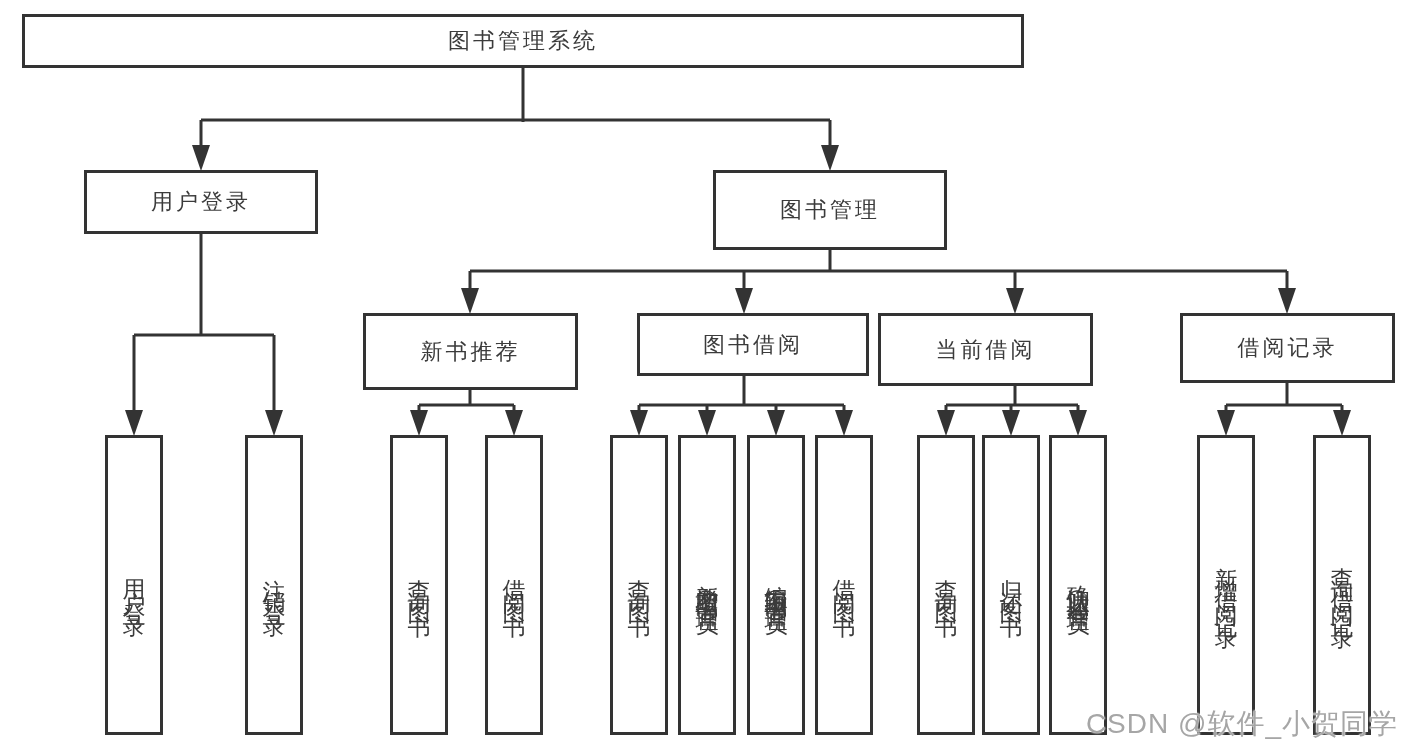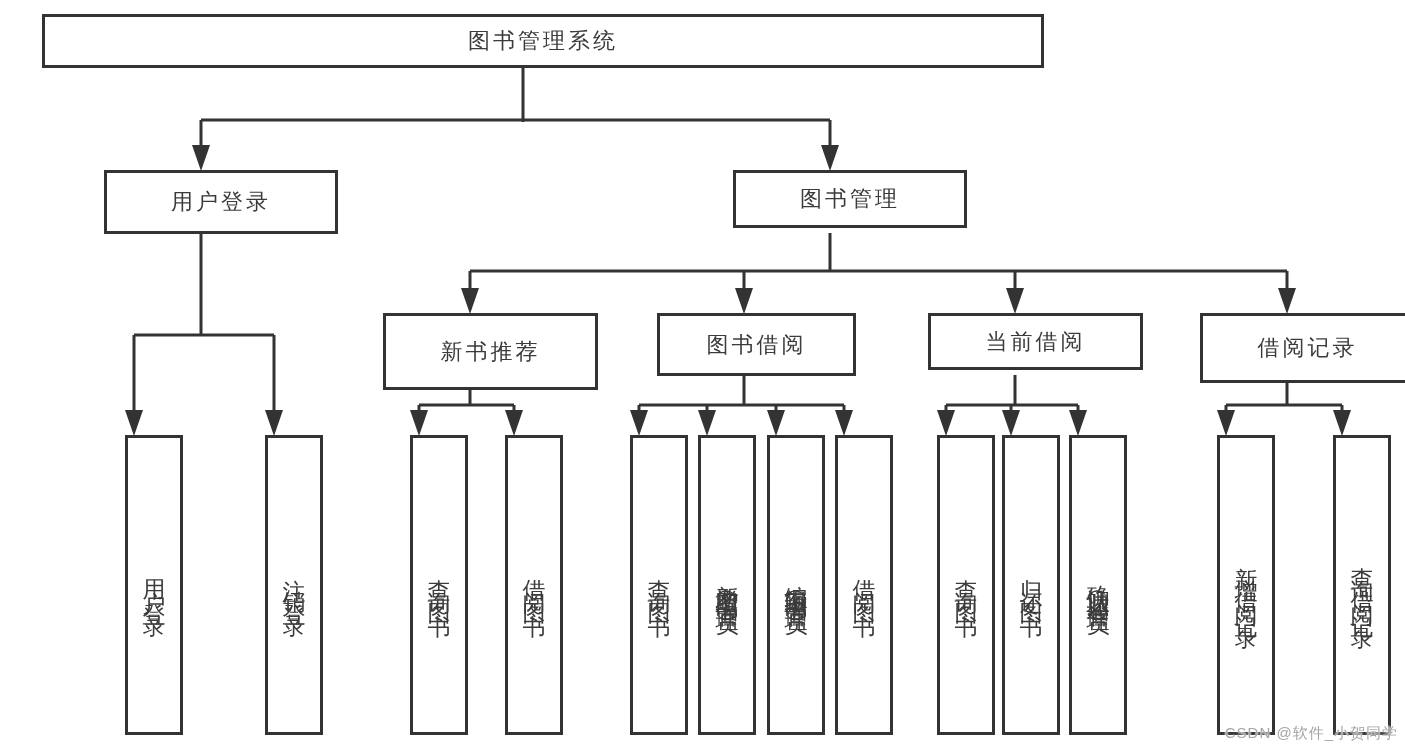--- a/index.html
+++ b/index.html
@@ -12,32 +12,31 @@
   svg.connectors{position:absolute;left:0;top:0;z-index:1;}
   .ln{stroke:var(--line,#333);stroke-width:3;fill:none;}
   .ah{fill:var(--line,#333);stroke:none;}
   .box{
     position:absolute;z-index:2;box-sizing:border-box;
     background:var(--box-bg,#fff);
     border:3px solid var(--line,#333);
     color:var(--text,#3b3b3b);
     display:flex;align-items:center;justify-content:center;
     text-align:center;
-    margin-left:20px;
   }
   .hbox{font-size:22px;letter-spacing:3px;white-space:nowrap;}
   .vbox{
     writing-mode:vertical-rl;text-orientation:mixed;
     font-size:23px;letter-spacing:12px;line-height:1;
   }
   .vbox.long{letter-spacing:4px;}
   .watermark{
     position:absolute;z-index:3;right:7px;bottom:4px;
     color:var(--watermark,#a6a6a6);
-    font-size:15px;letter-spacing:1px;
+    font-size:28px;letter-spacing:1px;
     text-shadow:0 0 2px #fff,0 0 2px #fff;
     white-space:nowrap;
   }
 </style>
 </head>
 <body>
 
 <svg class="connectors" width="1405" height="747" viewBox="0 0 1405 747" aria-hidden="true">
   <defs>
     <polygon id="arr" class="ah" points="0,0 -9,-26 9,-26"></polygon>
@@ -73,25 +72,25 @@
   <use href="#arr" x="1078" y="436"></use>
 
   <path class="ln" d="M1287,375 V405 M1226,405 H1342 M1226,405 V413 M1342,405 V413"></path>
   <use href="#arr" x="1226" y="436"></use>
   <use href="#arr" x="1342" y="436"></use>
 </svg>
 
 <div class="box hbox" style="left:22px;top:14px;width:1002px;height:54px">图书管理系统</div>
 
 <div class="box hbox" style="left:84px;top:170px;width:234px;height:64px">用户登录</div>
-<div class="box hbox" style="left:713px;top:170px;width:234px;height:58px">图书管理</div>
+<div class="box hbox" style="left:713px;top:170px;width:234px;height:80px">图书管理</div>
 
 <div class="box hbox" style="left:363px;top:313px;width:215px;height:77px">新书推荐</div>
-<div class="box hbox" style="left:637px;top:313px;width:199px;height:63px">图书借阅</div>
-<div class="box hbox" style="left:908px;top:313px;width:215px;height:57px">当前借阅</div>
+<div class="box hbox" style="left:637px;top:313px;width:232px;height:63px">图书借阅</div>
+<div class="box hbox" style="left:878px;top:313px;width:215px;height:73px">当前借阅</div>
 <div class="box hbox" style="left:1180px;top:313px;width:215px;height:70px">借阅记录</div>
 
 <div class="box vbox" style="left:105px;top:435px;width:58px;height:300px">用户登录</div>
 <div class="box vbox" style="left:245px;top:435px;width:58px;height:300px">注销登录</div>
 
 <div class="box vbox" style="left:390px;top:435px;width:58px;height:300px">查询图书</div>
 <div class="box vbox" style="left:485px;top:435px;width:58px;height:300px">借阅图书</div>
 
 <div class="box vbox" style="left:610px;top:435px;width:58px;height:300px">查询图书</div>
 <div class="box vbox long" style="left:678px;top:435px;width:58px;height:300px">新增图书（管理员）</div>

